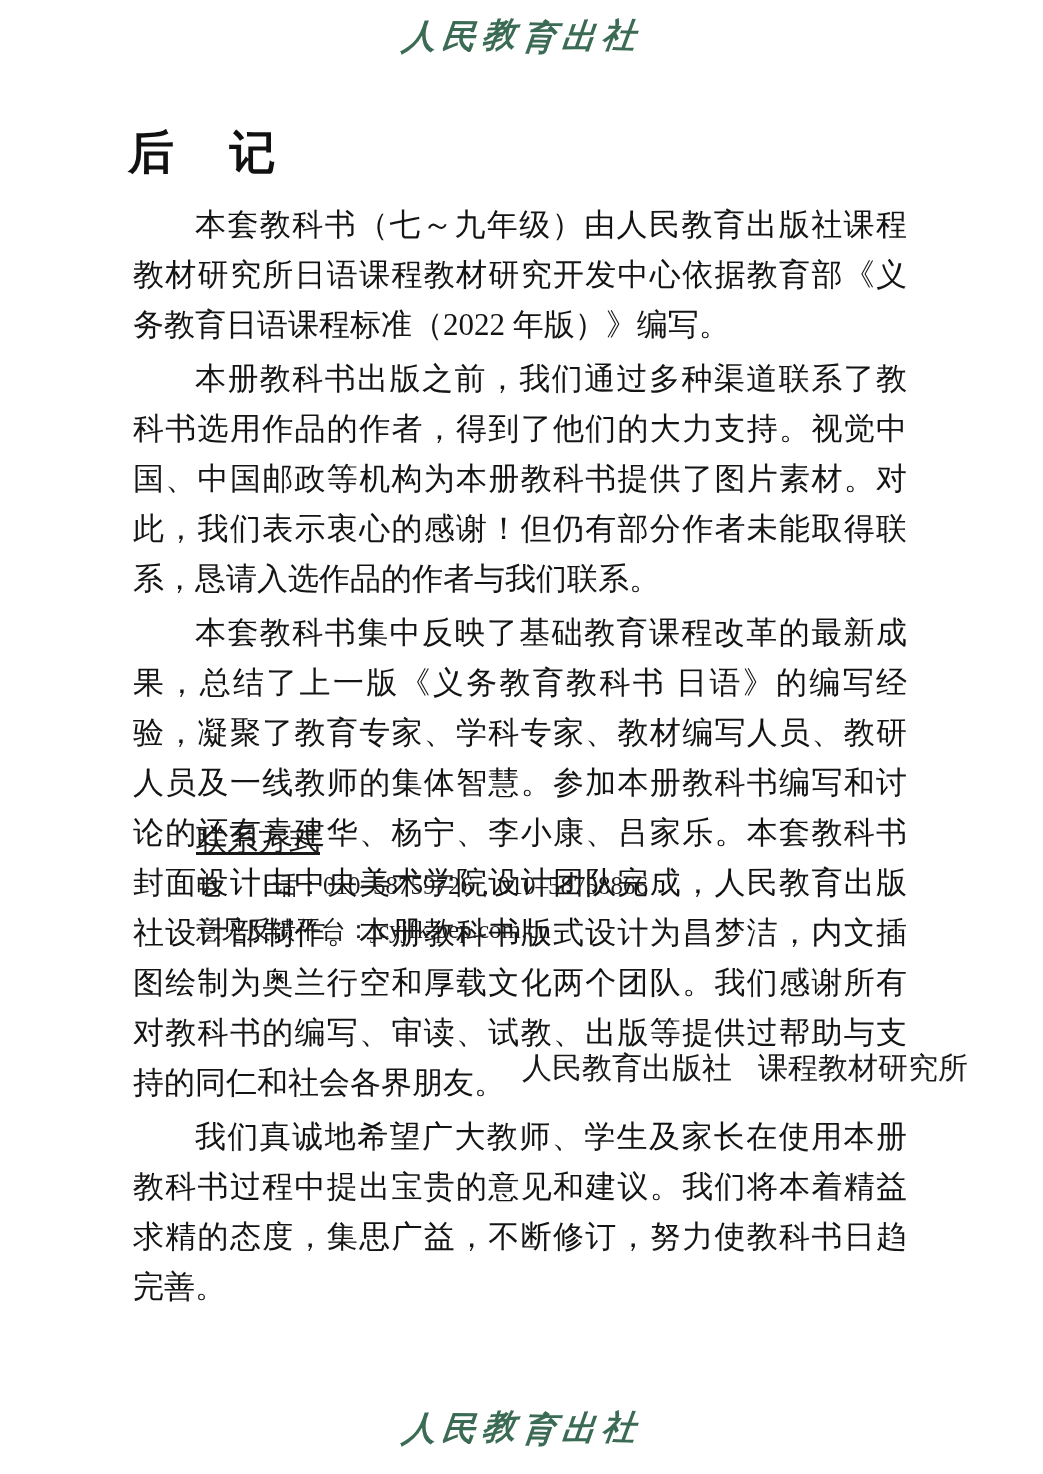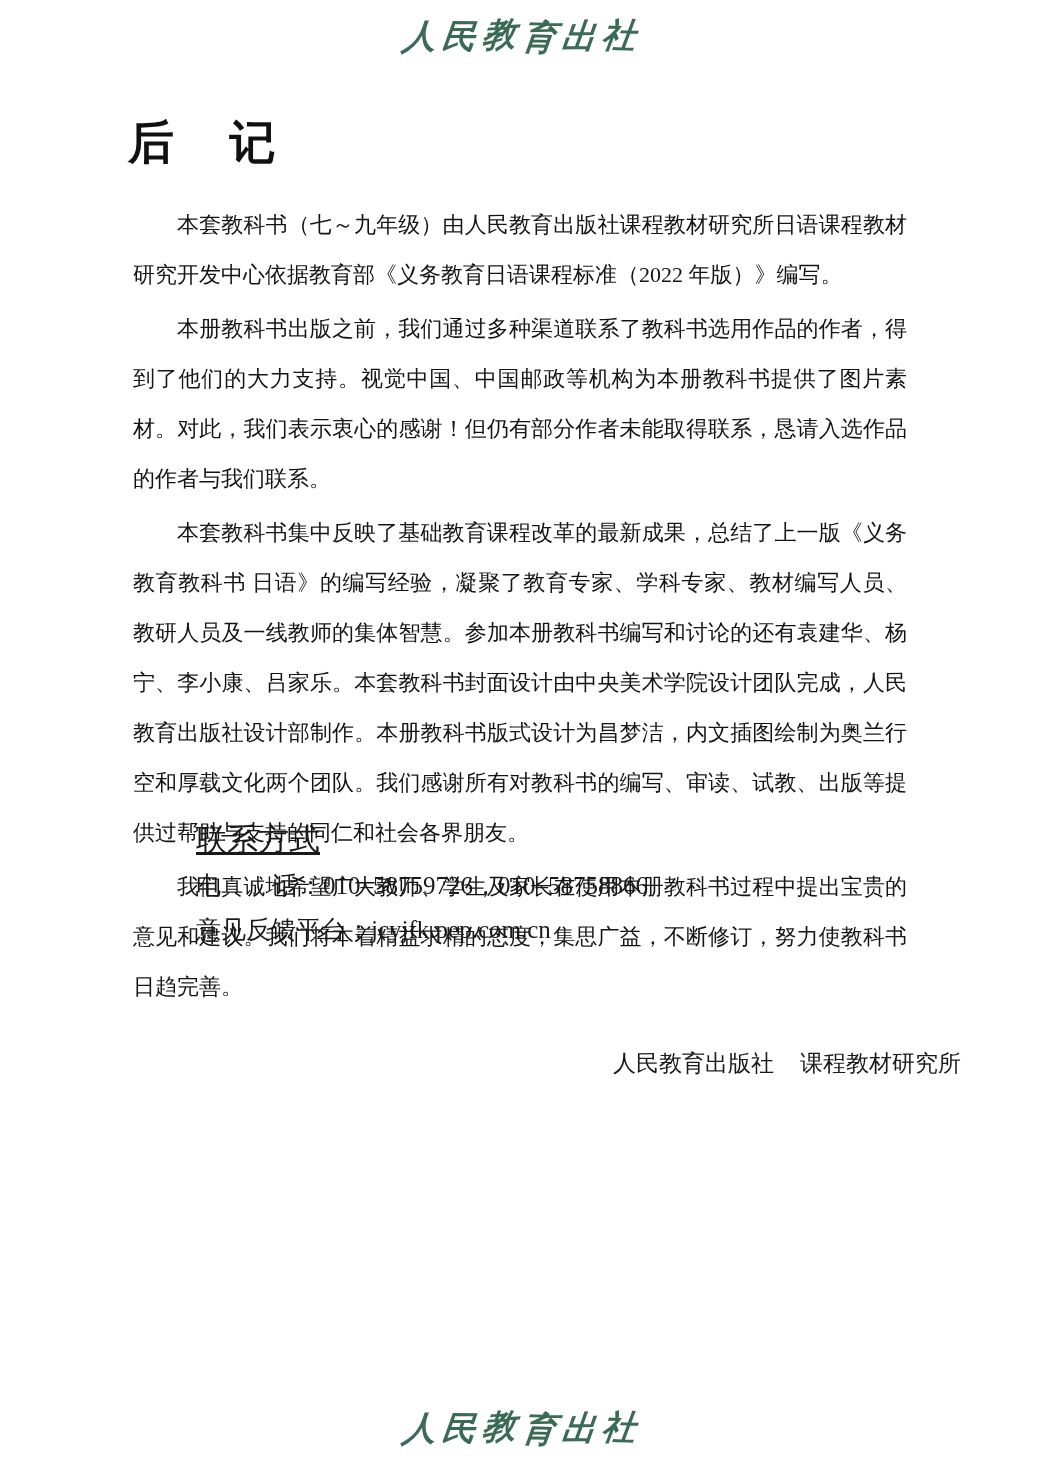--- a/index.html
+++ b/index.html
@@ -48,38 +48,38 @@
   .logo span.ch:nth-child(2) { transform: skewX(-5deg) rotate(1deg); }
   .logo span.ch:nth-child(3) { transform: skewX(-8deg) rotate(-3deg) translateY(-2px); }
   .logo span.ch:nth-child(4) { transform: skewX(-4deg) rotate(2deg) translateY(1px); }
   .logo span.ch:nth-child(5) { transform: skewX(-7deg) rotate(-1deg); }
   .logo span.ch:nth-child(6) { transform: skewX(-5deg) rotate(2deg) translateY(-1px); }
 
   
   .title {
     position: absolute;
     left: 128px;
-    top: 112px;
+    top: 122px;
     font-size: 46px;
     font-weight: bold;
     letter-spacing: 22px;
     color: #111;
     font-family: "Liberation Serif", serif;
   }
 
   
   .body-text {
     position: absolute;
     left: 133px;
     top: 200px;
     width: 790px;
   }
   .body-text p {
     margin: 0 16px 4px 0;
-    font-size: 22px;
+    font-size: 31px;
     line-height: 50px;
     text-align: justify;
     text-justify: inter-ideograph;
     text-indent: 2em;
     font-family: "Liberation Serif", serif;
     color: #141414;
   }
 
   
   .contact {
@@ -101,23 +101,23 @@
   }
   .contact-row .lbl { display: inline-block; }
   .contact-row .val {
     font-family: "Liberation Serif", serif;
   }
   .gap-wide { display: inline-block; width: 52px; }
 
   
   .signature {
     position: absolute;
-    right: 82px;
+    right: 75px;
     top: 1048px;
-    font-size: 23px;
+    font-size: 30px;
     white-space: nowrap;
   }
   .signature .sep { display: inline-block; width: 26px; }
 </style>
 </head>
 <body>
 
 <div class="page">
 
   <div class="logo logo-top">

